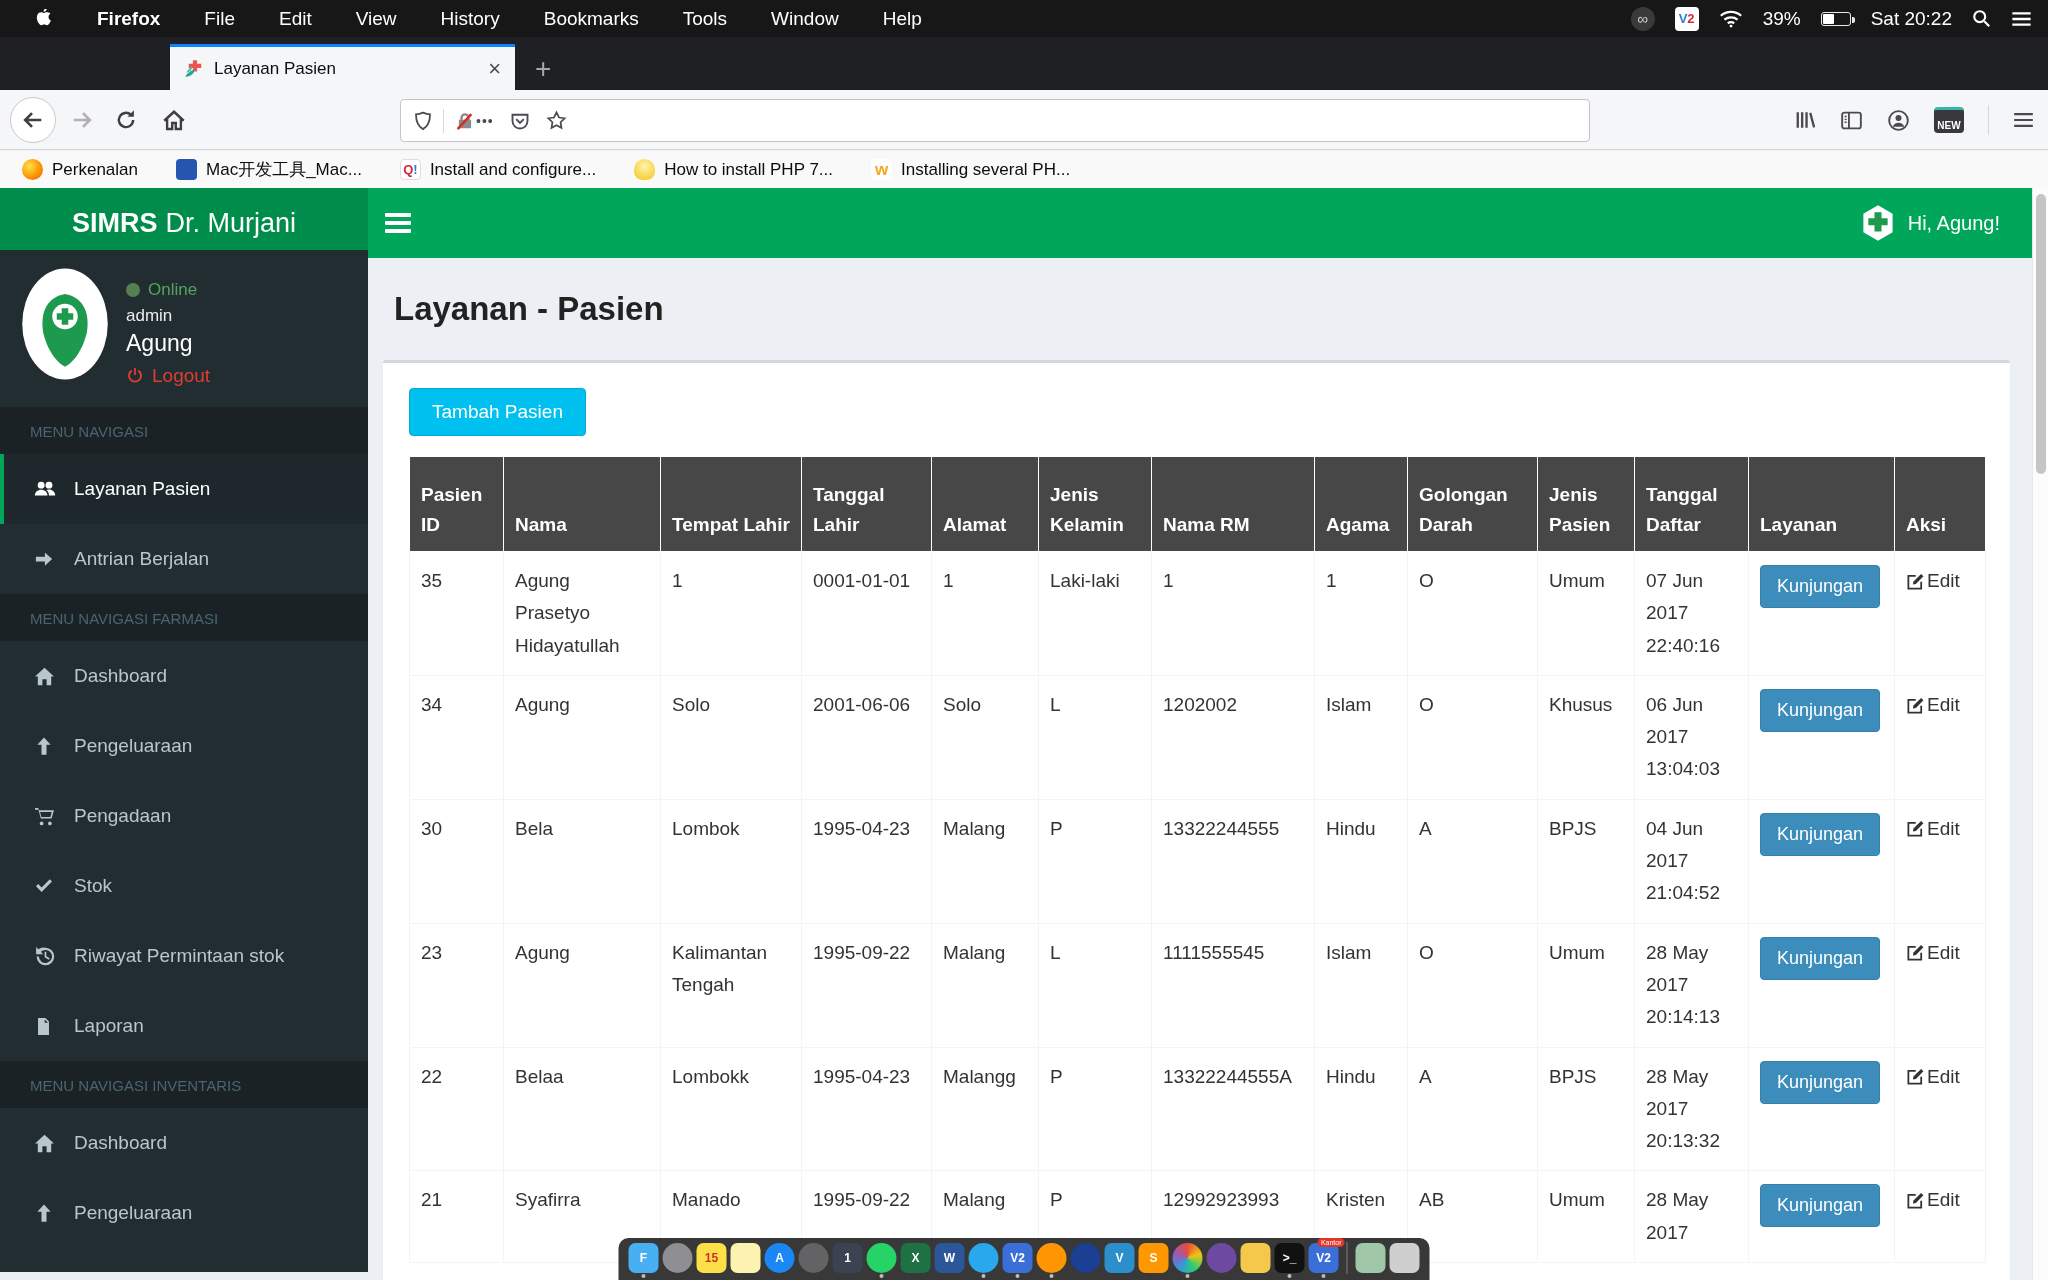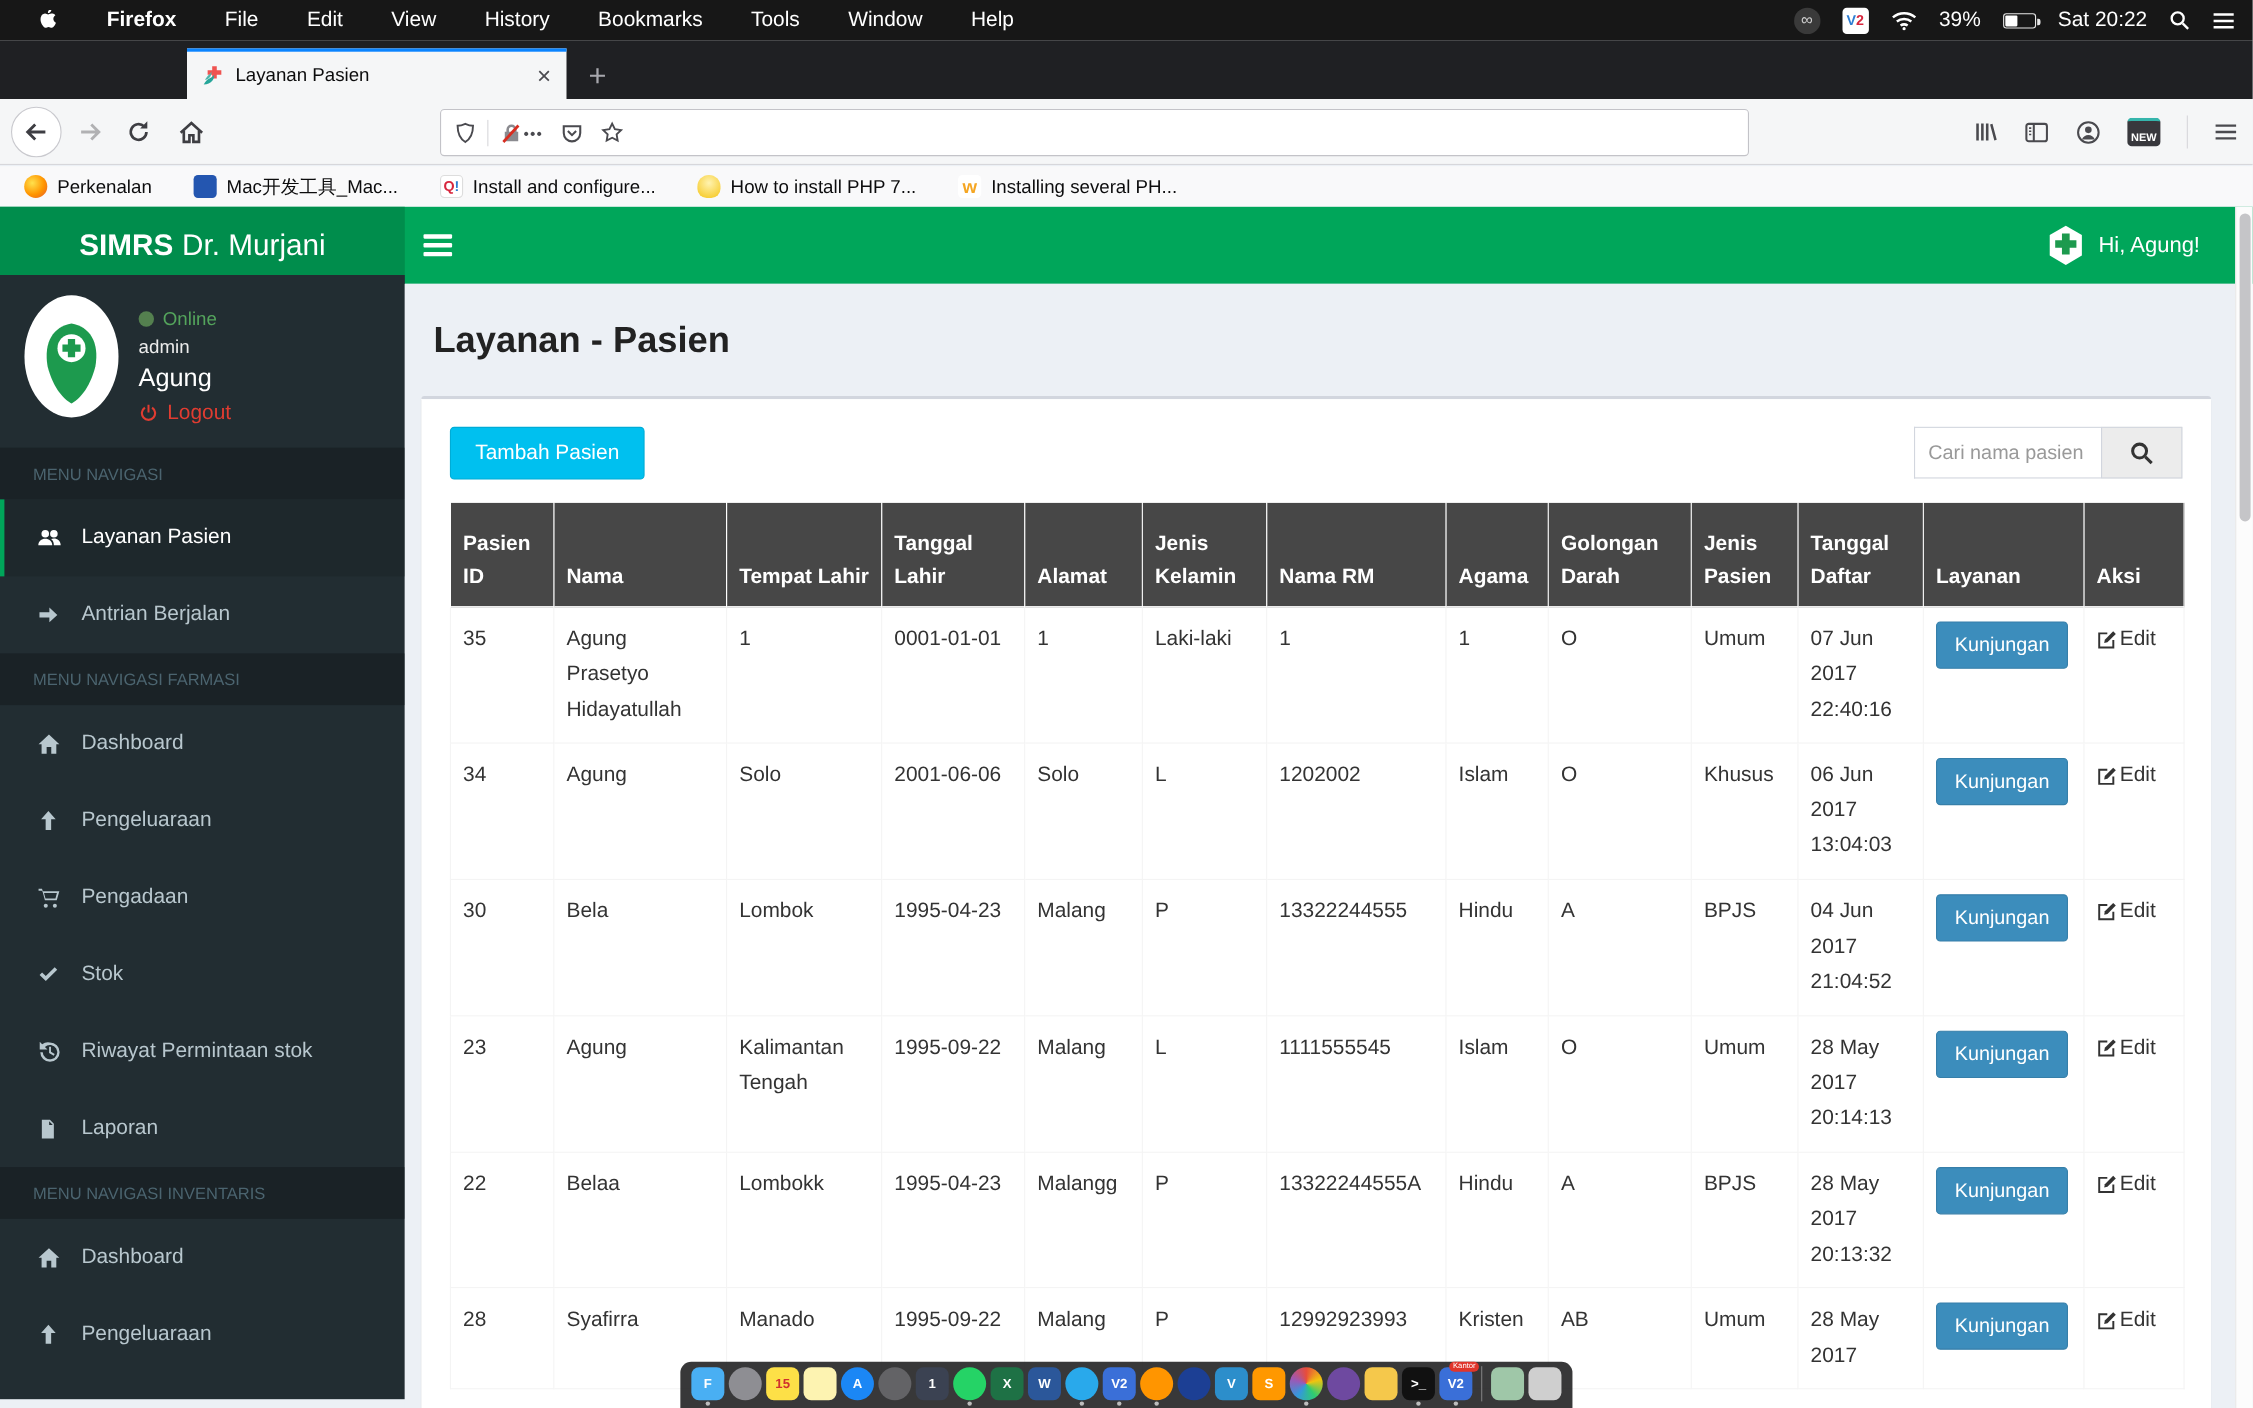--- a/index.html
+++ b/index.html
@@ -462,29 +462,20 @@
         <span>Pengeluaraan</span>
       </div>
     </div>
 </div>
 
 <div class="content">
   <div class="page-title">Layanan - Pasien</div>
   <div class="box">
     <div class="box-toolbar">
       <button class="btn-add">Tambah Pasien</button>
-      <div class="search-group">
-        <input class="search-input" placeholder="Cari nama pasien" style="">
-        <span class="search-btn">
-          <svg width="22" height="22" viewBox="0 0 16 16" fill="none" stroke="#333" stroke-width="2">
-              <circle cx="6.6" cy="6.6" r="4.6"></circle>
-              <path d="m10.4 10.4 4.2 4.2"></path>
-            </svg>
-        </span>
-      </div>
     </div>
     <table class="ptable">
       <colgroup id="table-cols">
           <col style="width: 94px;">
           <col style="width: 157px;">
           <col style="width: 141px;">
           <col style="width: 130px;">
           <col style="width: 107px;">
           <col style="width: 113px;">
           <col style="width: 163px;">
@@ -622,21 +613,21 @@
                 <span class="e-ic">
                   <svg width="19" height="19" viewBox="0 0 16 16">
                     <path d="M12.8 8.3V14H2V3.2h6.2" fill="none" stroke="#333" stroke-width="1.5"></path>
                     <path fill="#333" d="M5.8 10.6 6.3 8 12.7 1.6l2 2L8.3 10z"></path>
                   </svg>
                 </span>
                 <span>Edit</span>
               </span></td>
           </tr>
           <tr>
-            <td>28</td>
+            <td>21</td>
             <td>Syafirra</td>
             <td>Manado</td>
             <td>1995-09-22</td>
             <td>Malang</td>
             <td>P</td>
             <td>12992923993</td>
             <td>Kristen</td>
             <td>AB</td>
             <td>Umum</td>
             <td>28 May 2017</td>

